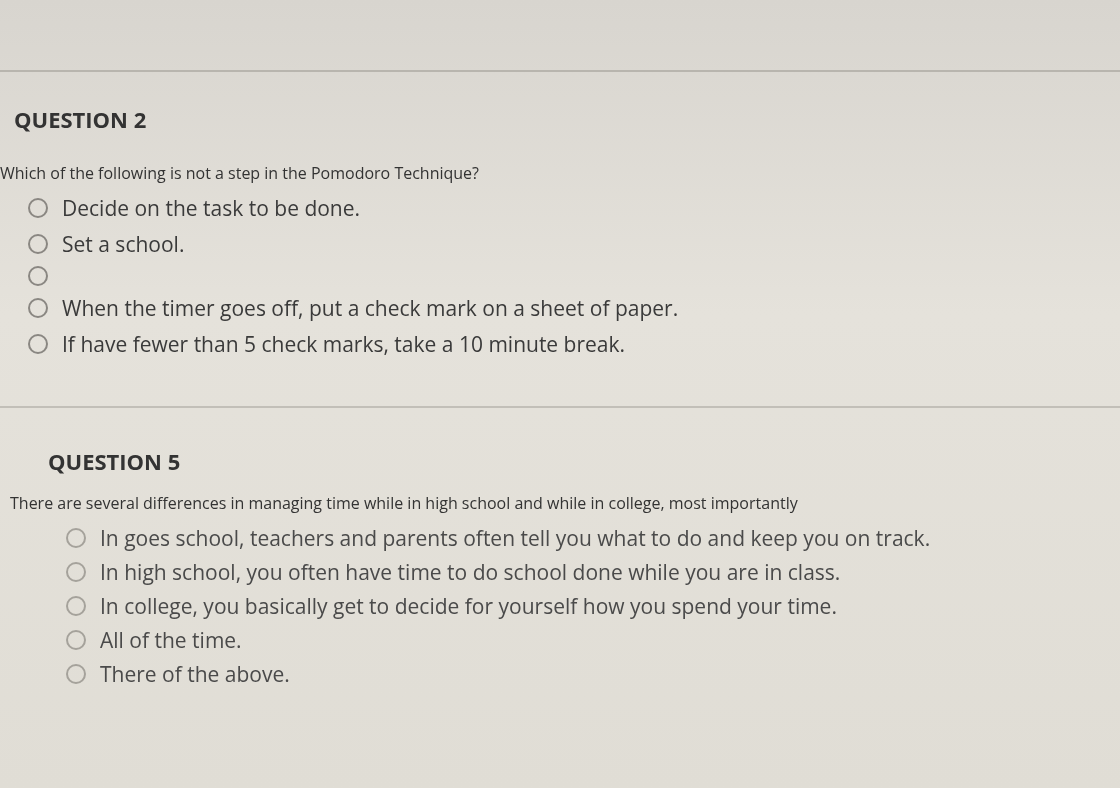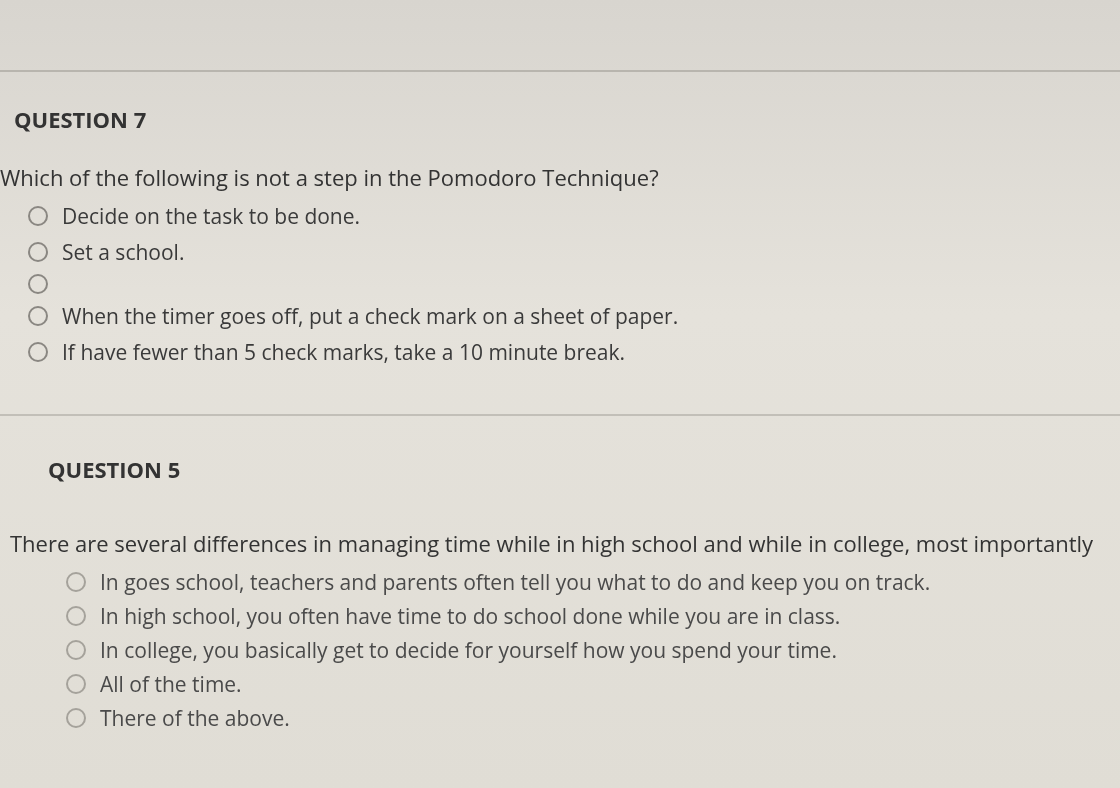--- a/index.html
+++ b/index.html
@@ -29,21 +29,21 @@
       padding-left: 48px;
     }
     .question-header {
       font-size: 22px;
       font-weight: 700;
       color: #333;
       margin-top: 32px;
       margin-bottom: 28px;
     }
     .question-text {
-      font-size: 22px;
+      font-size: 16px;
       color: #333;
       margin-bottom: 10px;
       margin-left: -14px;
     }
     .question-block.q5 .question-text {
       margin-left: -48px;
       padding-left: 10px;
     }
     .options {
       margin-left: 14px;
@@ -67,42 +67,42 @@
       color: #3a3a3a;
     }
     .section-divider {
       height: 2px;
       background: #c2bfb8;
       margin-top: 48px;
       width: 100%;
     }
     .q5 .question-header {
       margin-top: 38px;
-      margin-bottom: 44px;
+      margin-bottom: 16px;
     }
     .q5 .options {
       margin-left: 18px;
     }
     .q5 .option-row {
       margin-bottom: 6px;
     }
     .q5 .option-text {
       color: #4a4a4a;
     }
     .q5 .radio {
       border-color: #a5a29b;
     }
   </style>
 </head>
 <body>
 
 <div class="top-divider"></div>
 
 <div class="question-block q4">
-  <h2 class="question-header">QUESTION 7</h2>
+  <h2 class="question-header">QUESTION 2</h2>
   <p class="question-text">Which of the following is not a step in the Pomodoro Technique?</p>
   <div class="options">
     <div class="option-row">
       <span class="radio"></span>
       <span class="option-text">Decide on the task to be done.</span>
     </div>
     <div class="option-row">
       <span class="radio"></span>
       <span class="option-text">Set a school.</span>
     </div>

